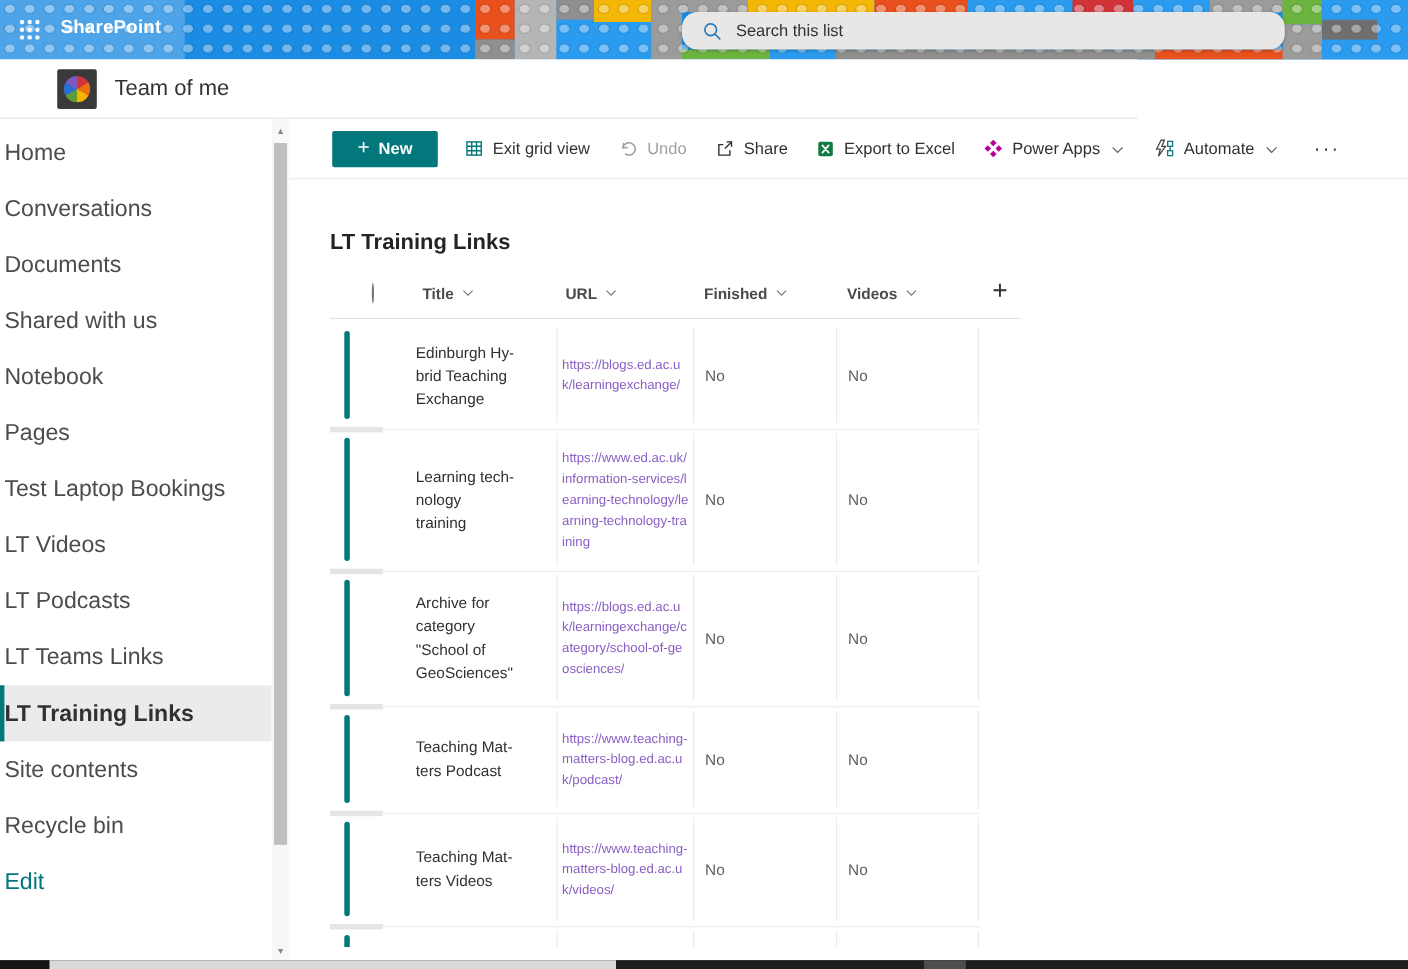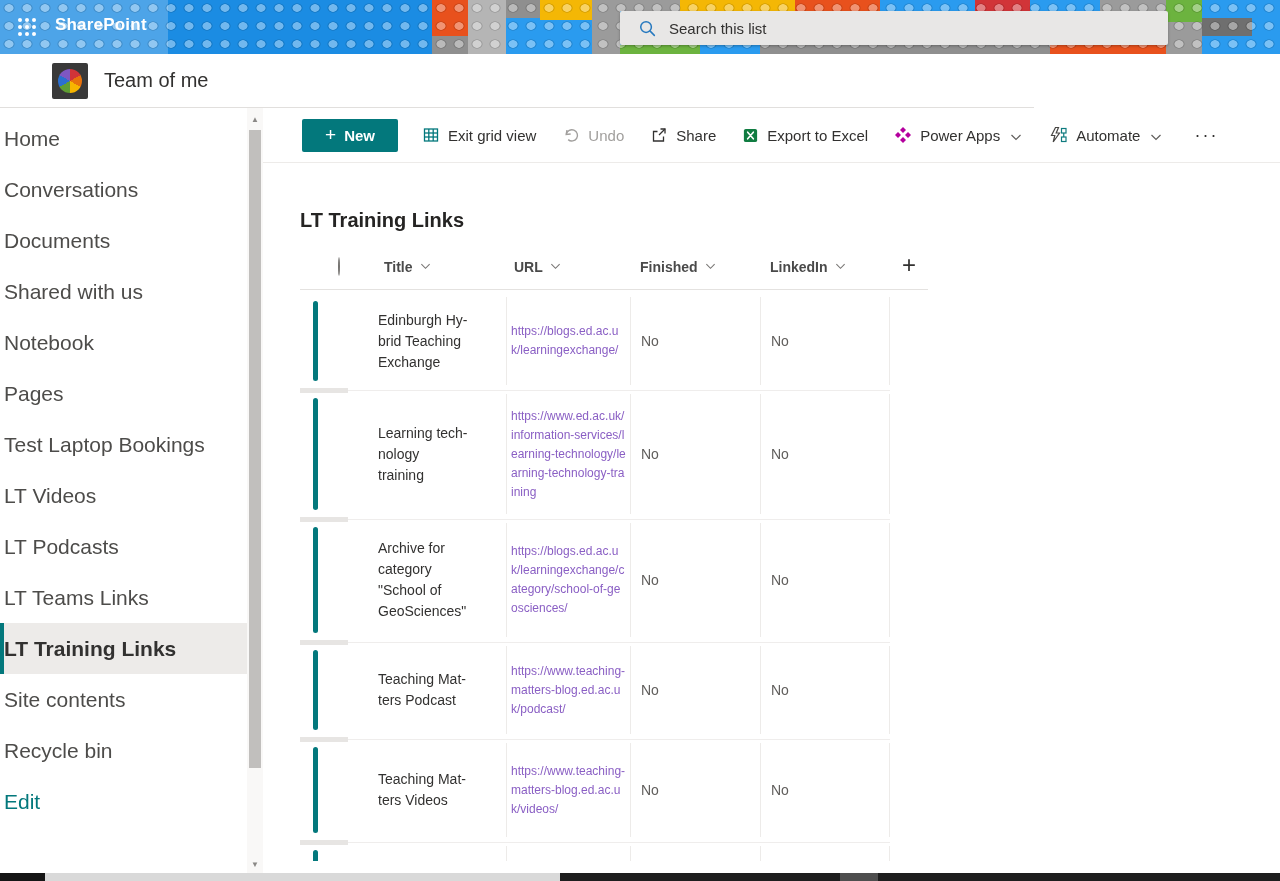--- a/index.html
+++ b/index.html
@@ -8,21 +8,21 @@
 
   
   .suitebar { position:absolute; left:0; top:0; width:1280px; height:54px; background:#1b8ce3; overflow:hidden; }
   .patch { position:absolute; }
   .studs { position:absolute; inset:0;
     background-image: radial-gradient(ellipse 6px 5px at 9px 8px, rgba(255,255,255,.38) 0 4.2px, rgba(0,0,0,.10) 4.8px 5.4px, transparent 6px);
     background-size:18px 18px; pointer-events:none; }
   .suite-left { position:absolute; left:0; top:0; width:168px; height:54px; background:#4da4e8; }
   .waffle { position:absolute; left:17px; top:17px; width:20px; height:20px; cursor:pointer; }
   .suite-appname { position:absolute; left:55px; top:15px; color:#fff; font-size:17px; font-weight:bold; letter-spacing:.2px; }
-  .searchbox { position:absolute; left:620px; top:11px; width:548px; height:34px; background:#e8e7e6; border-radius:2px;
+  .searchbox { position:absolute; left:620px; top:11px; width:548px; height:34px; background:#e8e7e6; border-radius:14px;
     box-shadow:0 1px 3px rgba(0,0,0,.28); display:flex; align-items:center; padding-left:18px; }
   .searchbox input { border:none; outline:none; background:transparent; font-size:15px; color:#323130; margin-left:12px; width:460px;
     font-family:"Liberation Sans","DejaVu Sans",sans-serif; }
   .searchbox input::placeholder { color:#323130; opacity:1; }
 
   
   .siteheader { position:absolute; left:0; top:54px; width:1034px; height:54px; background:#fff; border-bottom:1px solid #e1dfdd;
     display:flex; align-items:center; }
   .sitelogo { width:36px; height:36px; margin-left:52px; background:#393939; border-radius:2px; display:flex; align-items:center; justify-content:center; cursor:pointer; }
   .sitelogo .wheel { width:24px; height:24px; border-radius:50%;
@@ -282,21 +282,21 @@
               <polyline points="1.5,1 6,5.5 10.5,1" fill="none" stroke="#797775" stroke-width="1.2"></polyline>
             </svg>
         </div>
         <div class="hc col-fin">
           <span>Finished</span>
           <svg width="11" height="7" viewBox="0 0 12 7">
               <polyline points="1.5,1 6,5.5 10.5,1" fill="none" stroke="#797775" stroke-width="1.2"></polyline>
             </svg>
         </div>
         <div class="hc col-start">
-          <span>LinkedIn</span>
+          <span>Videos</span>
           <svg width="11" height="7" viewBox="0 0 12 7">
               <polyline points="1.5,1 6,5.5 10.5,1" fill="none" stroke="#797775" stroke-width="1.2"></polyline>
             </svg>
         </div>
         <div class="addcol">+</div>
       </div>
 
       <div class="rows">
 
         <div class="row" style="height:88px;">

